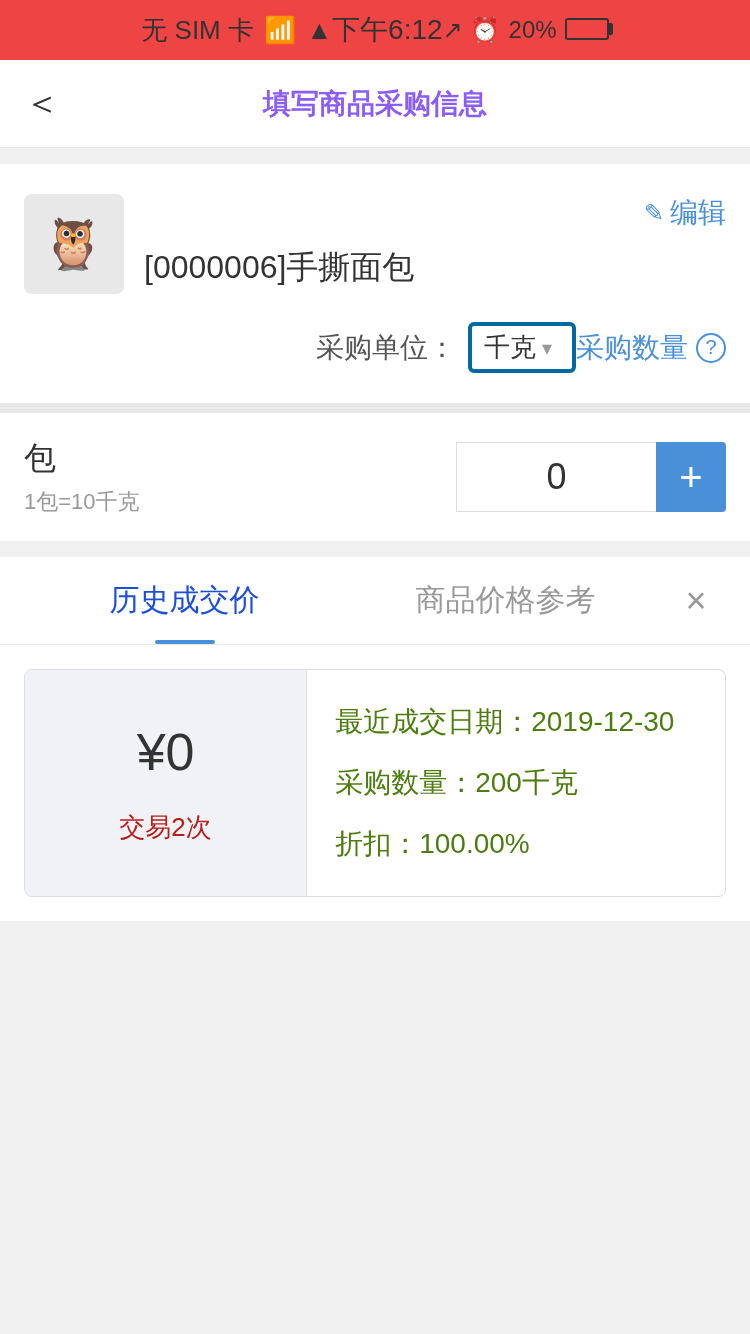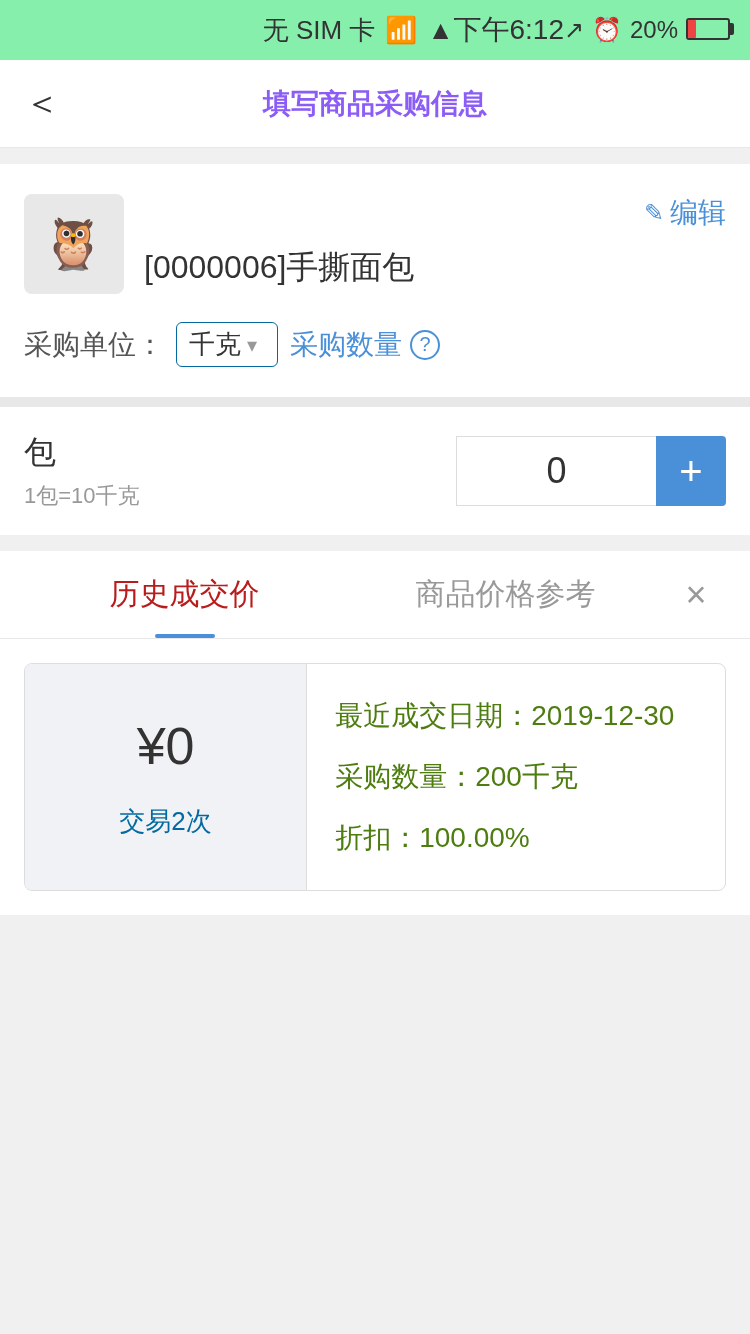--- a/index.html
+++ b/index.html
@@ -10,24 +10,24 @@
       background: #f0f0f0;
       font-family: -apple-system, "PingFang SC", "Helvetica Neue", Arial, sans-serif;
       font-size: 28px;
       color: #333;
     }
 
     
     .status-bar {
       width: 750px;
       height: 60px;
-      background: #86efac;
-      display: flex;
-      align-items: center;
-      justify-content: flex-end;
+      background: #ef4444;
+      display: flex;
+      align-items: center;
+      justify-content: center;
       padding: 0 20px;
       font-size: 26px;
       color: #333;
     }
     .status-left {
       display: flex;
       align-items: center;
       gap: 10px;
     }
     .status-center {
@@ -135,33 +135,32 @@
       align-items: center;
       gap: 6px;
       white-space: nowrap;
     }
     .edit-icon {
       font-size: 24px;
     }
     .product-bottom-row {
       display: flex;
       align-items: center;
-      justify-content: flex-start;
+      justify-content: flex-end;
       padding-top: 8px;
+    }
+    .unit-row {
+      display: flex;
+      align-items: center;
       gap: 12px;
-    }
-    .unit-row {
-      display: flex;
-      align-items: center;
-      gap: 12px;
       font-size: 28px;
       color: #555;
     }
     .unit-select {
-      border: 1px solid #0369a1;
+      border: 4px solid #0369a1;
       border-radius: 6px;
       padding: 4px 20px 4px 12px;
       font-size: 26px;
       color: #333;
       background: #fff;
       position: relative;
       display: flex;
       align-items: center;
       gap: 6px;
     }
@@ -262,21 +261,21 @@
       height: 100%;
       display: flex;
       align-items: center;
       justify-content: center;
       font-size: 30px;
       color: #999;
       position: relative;
       cursor: pointer;
     }
     .tab-item.active {
-      color: #b91c1c;
+      color: #1d4ed8;
     }
     .tab-item.active::after {
       content: '';
       position: absolute;
       bottom: 0;
       left: 50%;
       transform: translateX(-50%);
       width: 60px;
       height: 4px;
       background: #4a90d9;
@@ -312,21 +311,21 @@
       padding: 40px 20px;
       border-right: 1px solid #ddd;
     }
     .trade-price {
       font-size: 52px;
       font-weight: 500;
       color: #333;
     }
     .trade-count {
       font-size: 26px;
-      color: #0369a1;
+      color: #b91c1c;
       margin-top: 28px;
     }
     .trade-card-right {
       flex: 1.5;
       padding: 30px 28px;
       display: flex;
       flex-direction: column;
       gap: 16px;
     }
     .trade-detail-row {

